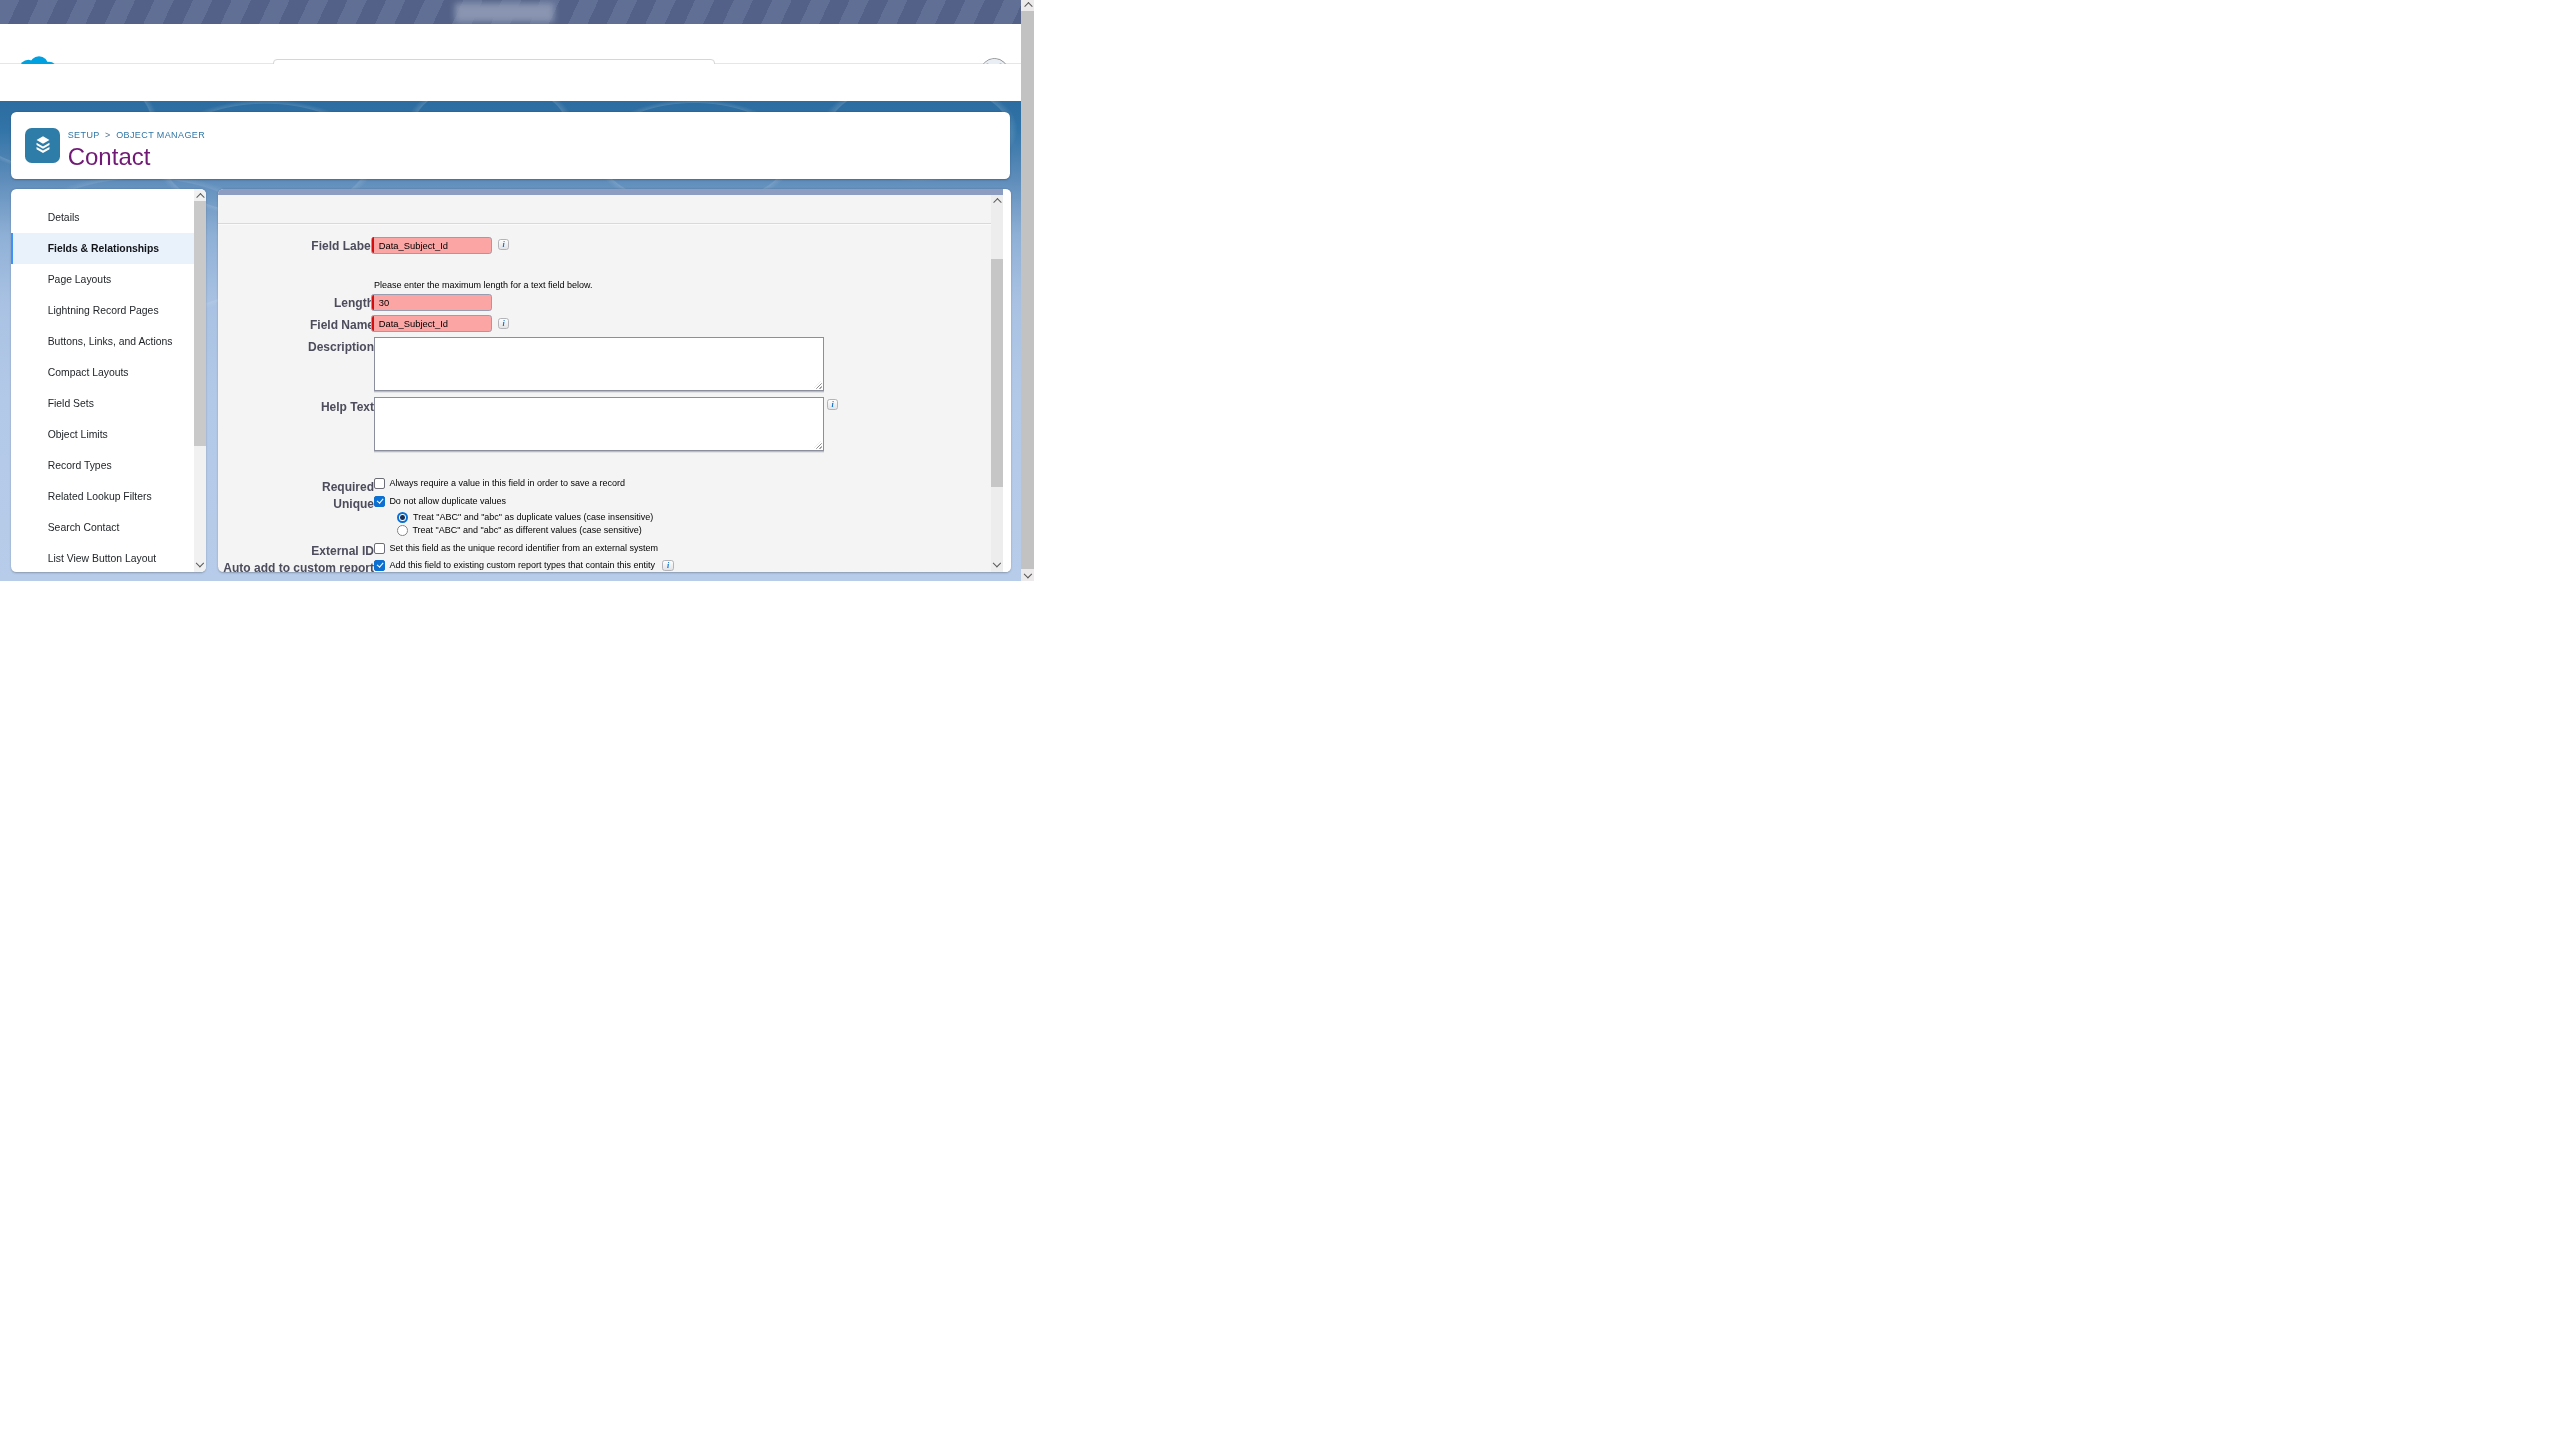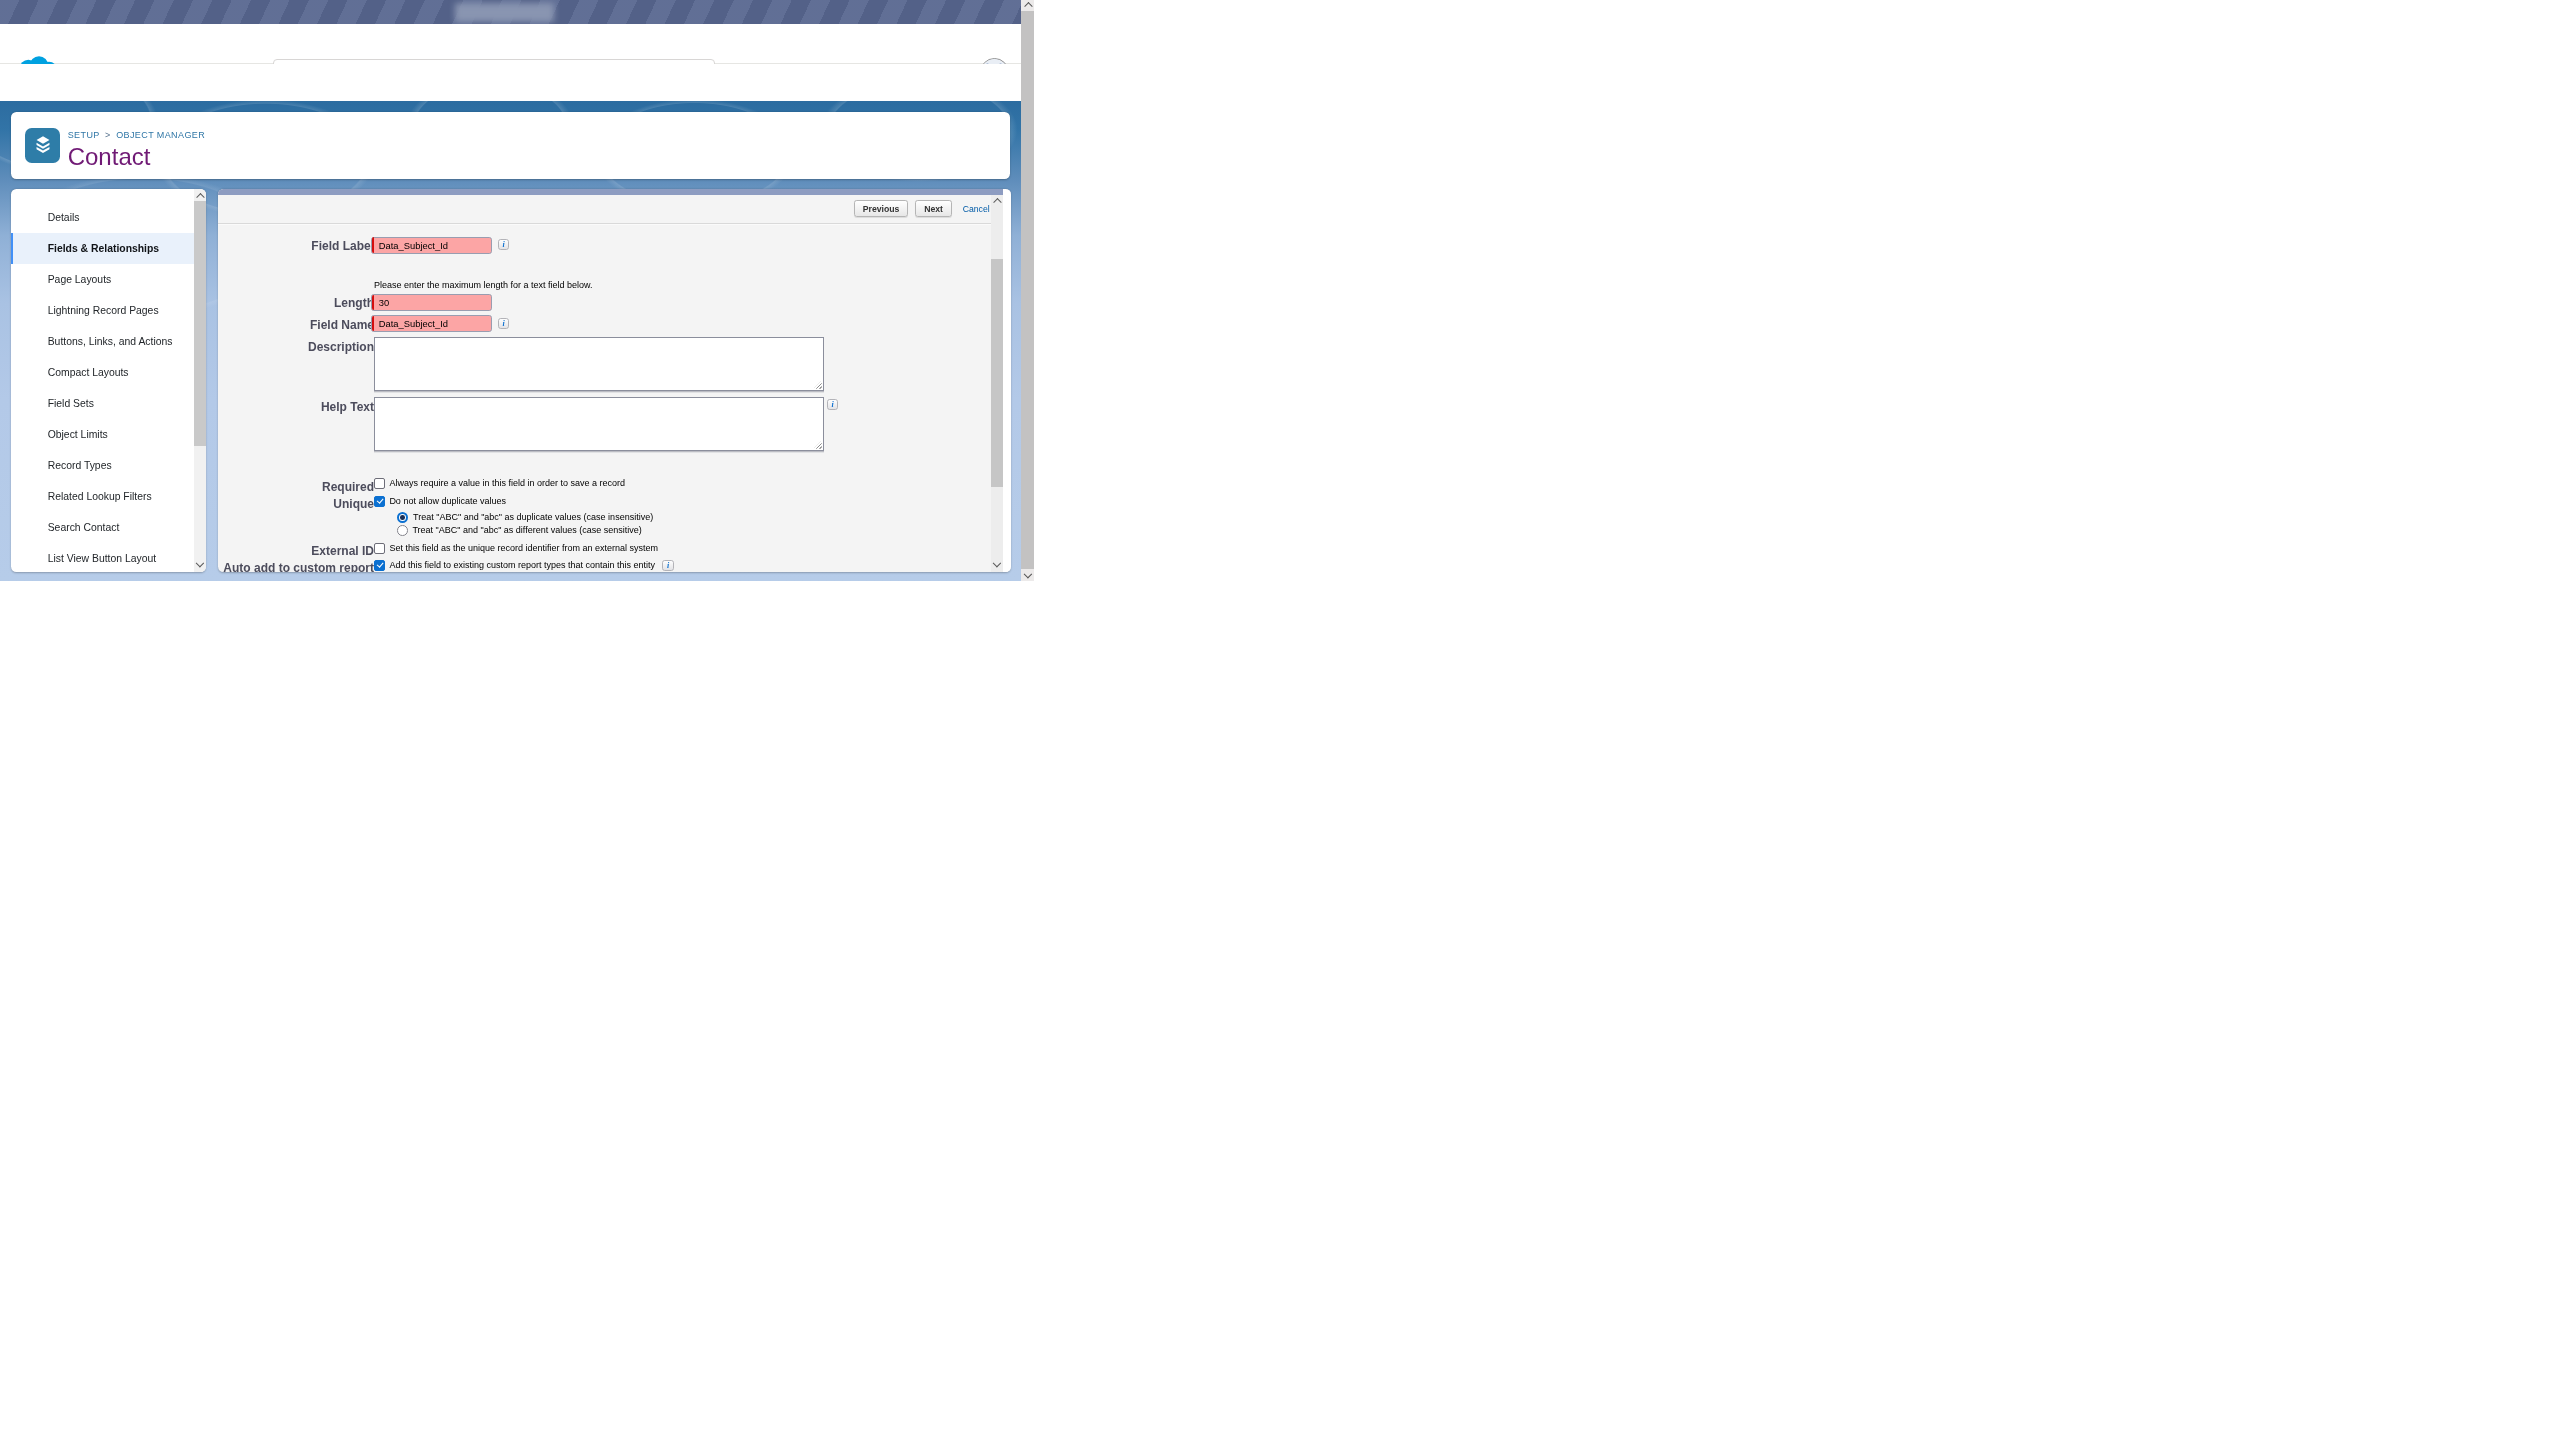--- a/index.html
+++ b/index.html
@@ -274,25 +274,20 @@
         <span class="chev up"></span>
         <div class="thumb"></div>
         <span class="chev down"></span>
       </div>
     </div>
 
     <div class="card maincard">
       <div class="mstrip"></div>
       <div class="mright"></div>
 
-      <div class="btnrow">
-        <button class="btn">Previous</button>
-        <button class="btn">Next</button>
-        <span class="cancel">Cancel</span>
-      </div>
       <div class="mdivider"></div>
 
       <div class="form">
 
         <div class="flabel" style="top:15.4px">Field Label</div>
         <div class="inwrap" style="top:12.8px;left:153px;width:121px">
           <input class="tin" value="Data_Subject_Id" style="">
         </div>
         <div class="info abs" style="top:15.4px;left:280px"></div>
 

